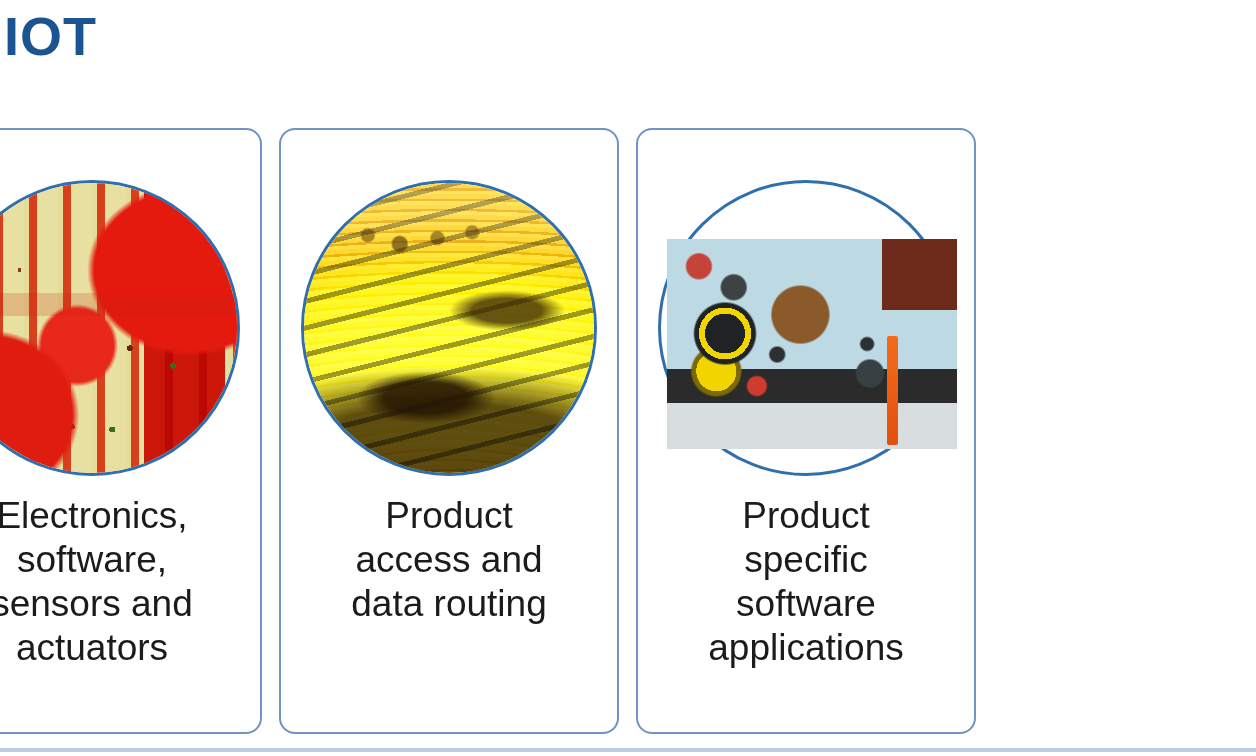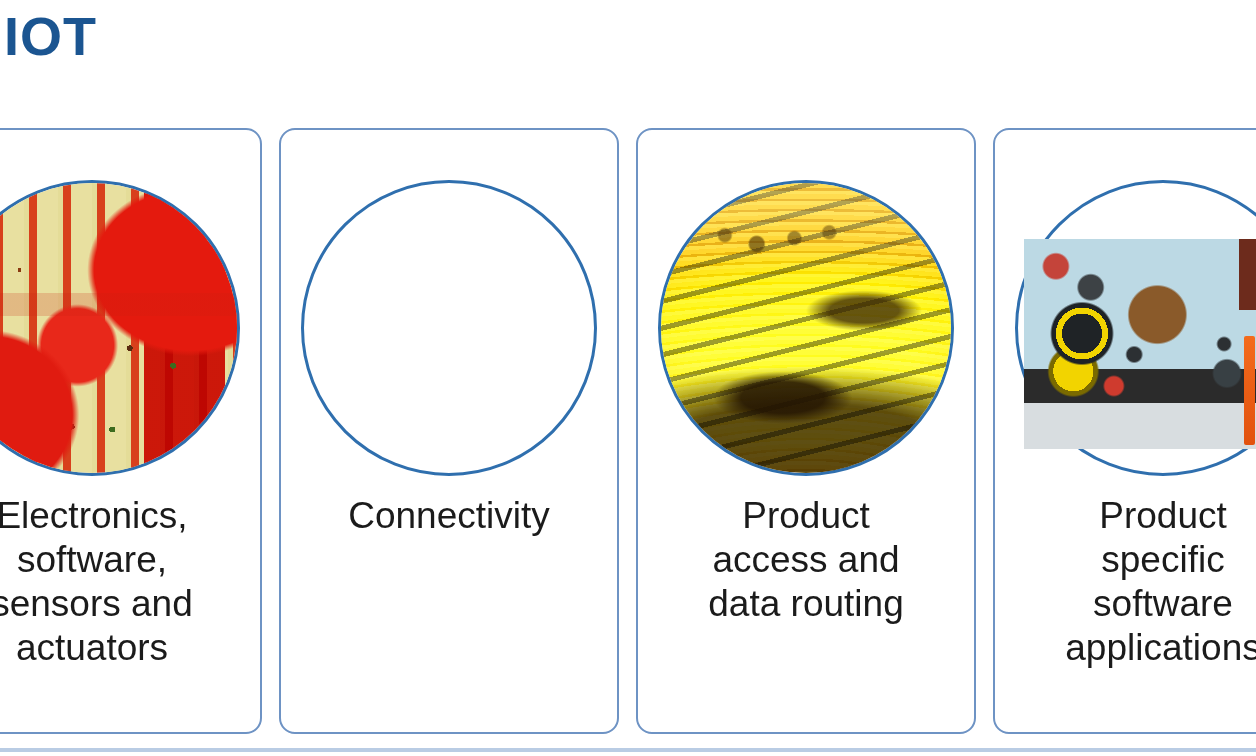--- a/index.html
+++ b/index.html
@@ -223,26 +223,20 @@
   <div class="card">
     <div class="circle-wrap">
       <div class="media pcb"></div>
     </div>
     <div class="caption">Electronics,
 software,
 sensors and
 actuators</div>
   </div>
 
-  <div class="card">
-    <div class="circle-wrap">
-      <div class="media fibre"></div>
-    </div>
-    <div class="caption">Connectivity</div>
-  </div>
 
   <div class="card">
     <div class="circle-wrap">
       <div class="media cables"></div>
     </div>
     <div class="caption">Product
 access and
 data routing</div>
   </div>
 

